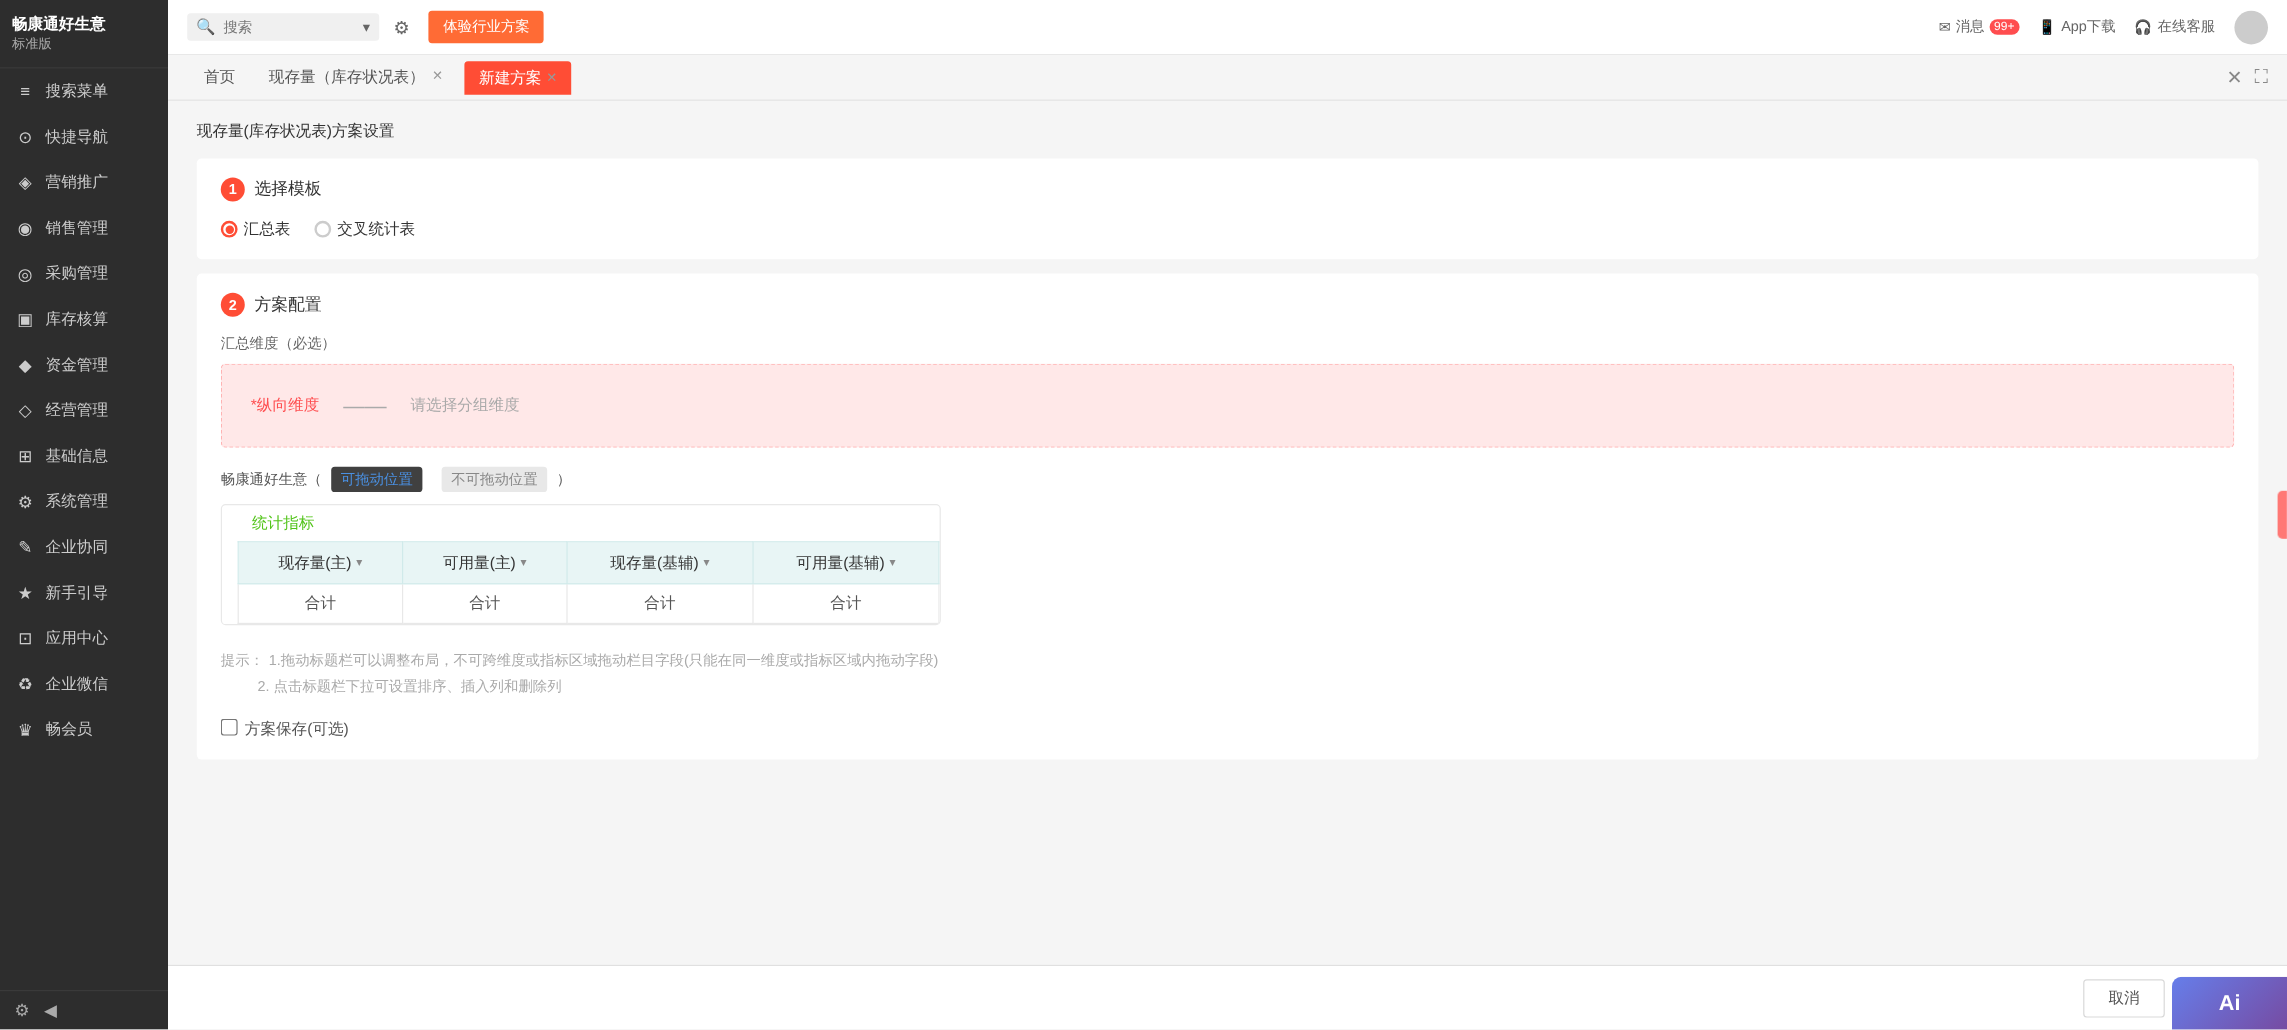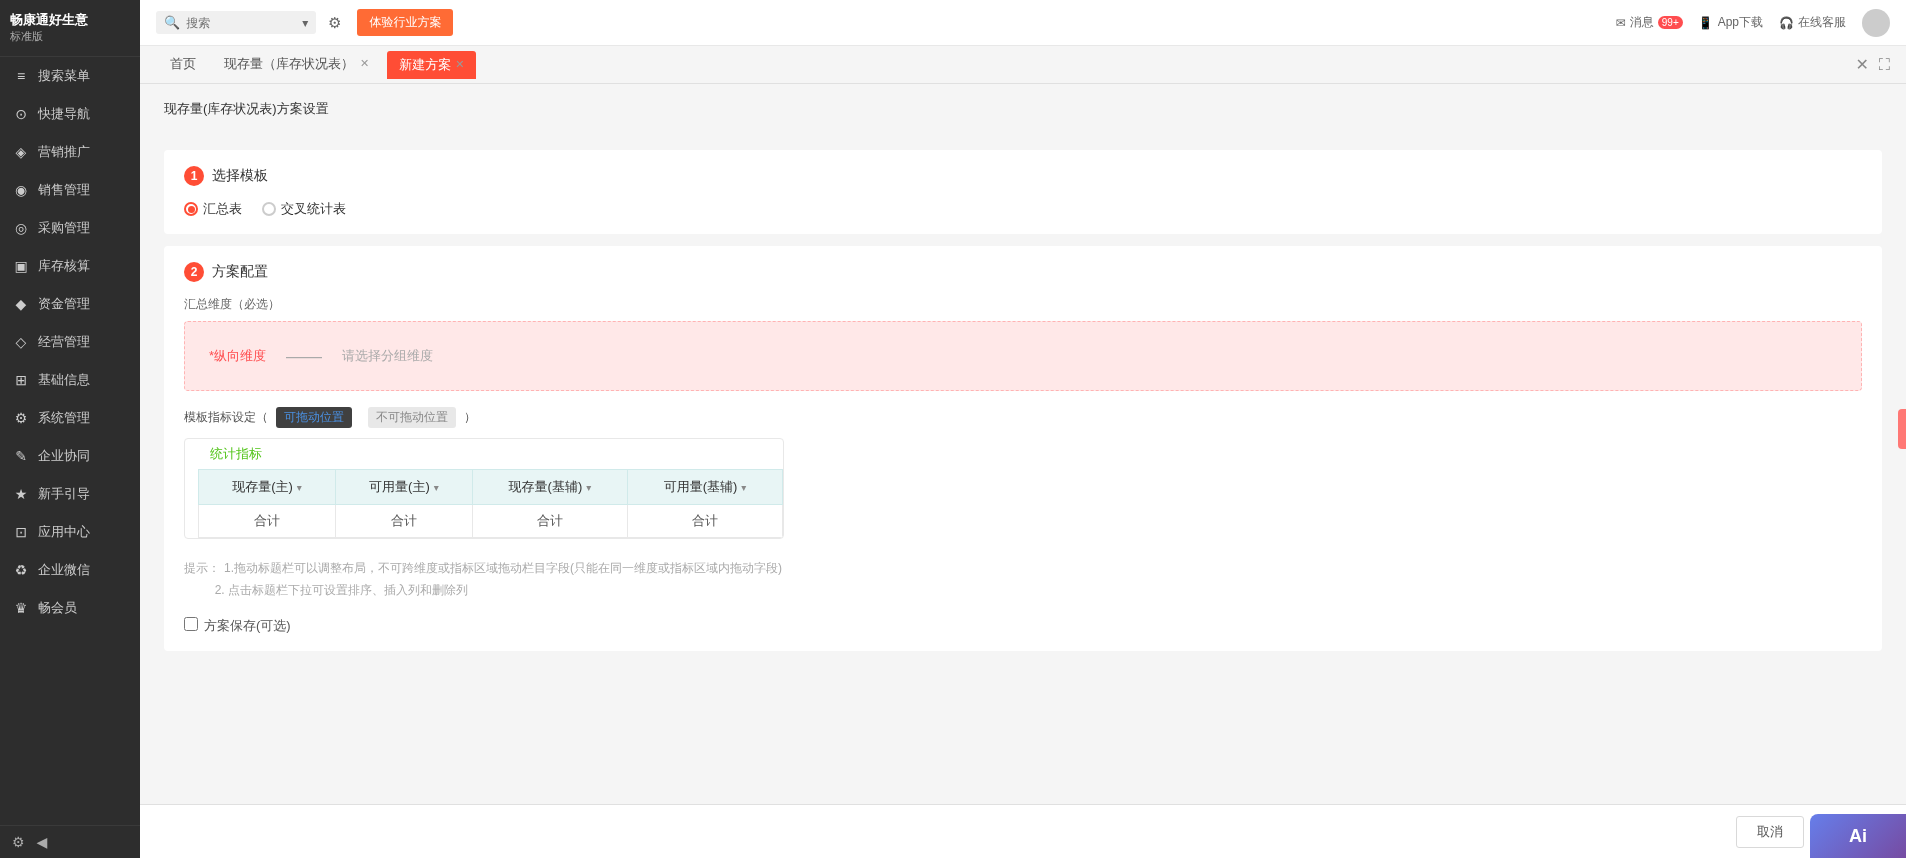--- a/index.html
+++ b/index.html
@@ -175,21 +175,21 @@
     
     .content {
       flex: 1;
       overflow-y: auto;
       background: #f5f5f5;
       padding: 16px 24px;
     }
     .page-title {
       font-size: 13px;
       color: #333;
-      margin-bottom: 32px;
+      margin-bottom: 14px;
       font-weight: normal;
     }
 
     
     .section {
       background: #fff;
       border-radius: 4px;
       padding: 16px 20px;
       margin-bottom: 12px;
     }
@@ -592,21 +592,21 @@
 
       <div class="dim-label">汇总维度（必选）</div>
       <div class="dim-box">
         <span class="dim-required">*纵向维度</span>
         <span class="dim-arrow">——</span>
         <span class="dim-placeholder">请选择分组维度</span>
       </div>
 
       <div class="indicator-settings">
         <div class="indicator-label">
-          <span>模板指标设定（</span>
+          <span>畅康通好生意（</span>
           <span class="draggable-badge">可拖动位置</span>
           <span style="font-size:12px;color:#555;"> </span>
           <span class="non-draggable-badge">不可拖动位置</span>
           <span>）</span>
         </div>
 
         <div class="stats-section">
           <div class="stats-header-row">统计指标</div>
           <table class="stats-table">
             <thead>

